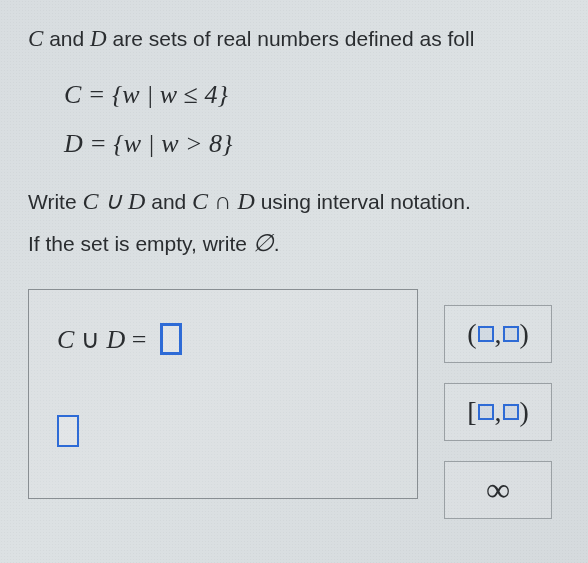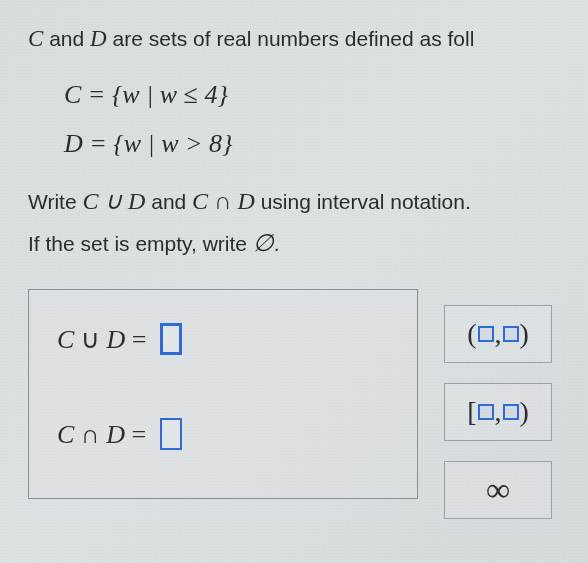--- a/index.html
+++ b/index.html
@@ -126,23 +126,20 @@
   <div class="answers-row">
 
     <div class="answer-box">
       <div class="ans-line">
         <span>
           <span>C</span><span class="op"> ∪ </span><span>D</span><span class="op"> = </span>
         </span>
         <span class="input-slot focused"></span>
       </div>
       <div class="ans-line">
-        <span>
-          <span>C</span><span class="op"> ∩ </span><span>D</span><span class="op"> = </span>
-        </span>
         <span class="input-slot"></span>
       </div>
     </div>
 
     <div class="palette">
       <div class="pal-btn">
         (<span class="sq"></span>,<span class="sq"></span>)
       </div>
       <div class="pal-btn">
         [<span class="sq"></span>,<span class="sq"></span>)

